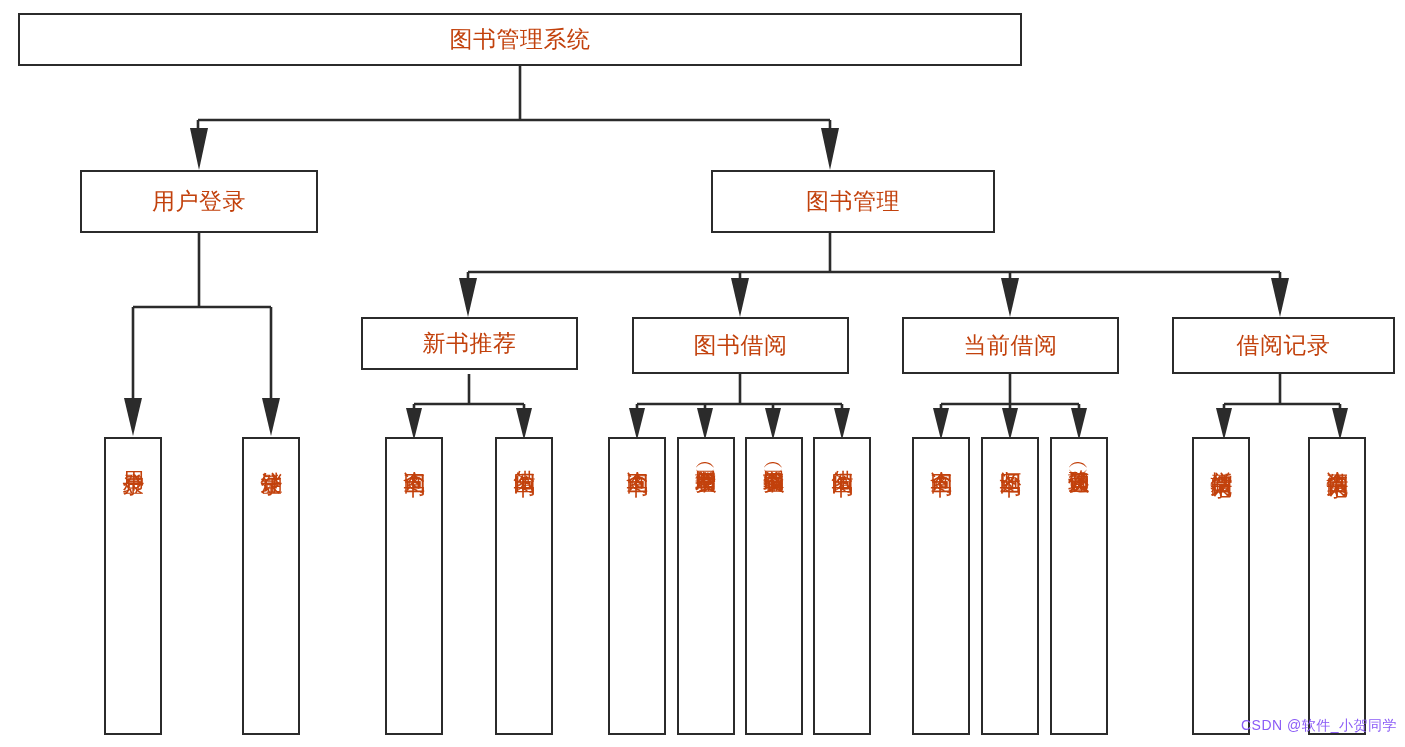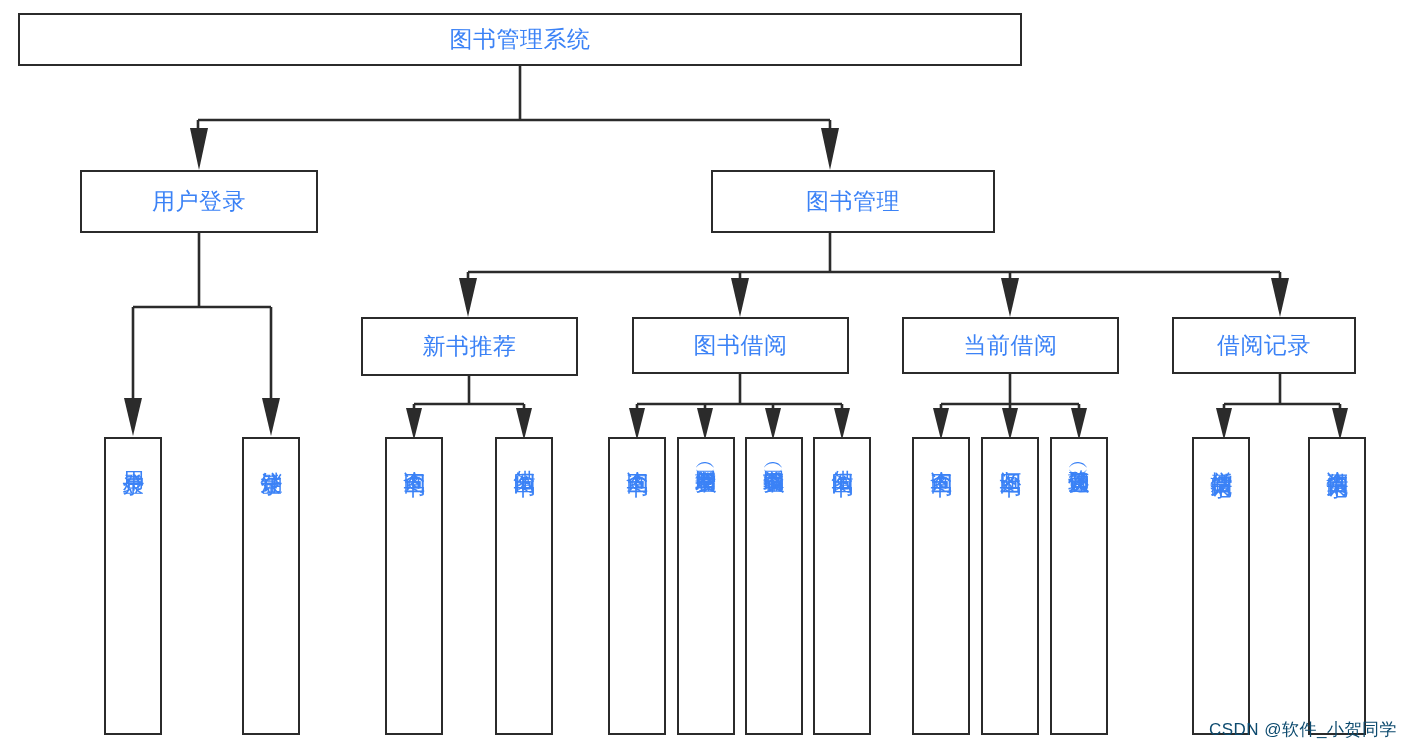--- a/index.html
+++ b/index.html
@@ -26,21 +26,21 @@
     pointer-events: none;
   }
   .node {
     position: absolute;
     box-sizing: border-box;
     background: #ffffff;
     border: 2.5px solid #2b2b2b;
     display: flex;
     align-items: center;
     justify-content: center;
-    color: #3b82f6;
+    color: #c2410c;
   }
   .node.horiz .label {
     font-size: 23px;
     line-height: 1.15;
     letter-spacing: 0.5px;
     white-space: nowrap;
   }
   .node.vert {
     align-items: flex-start;
     justify-content: center;
@@ -55,23 +55,23 @@
     white-space: nowrap;
     text-align: left;
   }
   .node.vert.tall .label {
     font-size: 21px;
     letter-spacing: 0.5px;
   }
   #watermark {
     position: absolute;
     right: 8px;
-    bottom: 6px;
-    font-size: 17px;
-    color: #0c4a6e;
+    bottom: 12px;
+    font-size: 14px;
+    color: #8b5cf6;
     white-space: nowrap;
     letter-spacing: 0.5px;
   }
 </style>
 </head>
 <body>
 
 <div id="canvas">
 
   <svg id="wires" viewBox="0 0 1405 747" width="1405" height="747" xmlns="http://www.w3.org/2000/svg">
@@ -156,30 +156,30 @@
     <span class="label">图书管理系统</span>
   </div>
 
   <div class="node horiz" style="left:80px; top:170px; width:238px; height:63px;">
     <span class="label">用户登录</span>
   </div>
   <div class="node horiz" style="left:711px; top:170px; width:284px; height:63px;">
     <span class="label">图书管理</span>
   </div>
 
-  <div class="node horiz" style="left:361px; top:317px; width:217px; height:59px;">
+  <div class="node horiz" style="left:361px; top:317px; width:217px; height:53px;">
     <span class="label">新书推荐</span>
   </div>
   <div class="node horiz" style="left:632px; top:317px; width:217px; height:57px;">
     <span class="label">图书借阅</span>
   </div>
   <div class="node horiz" style="left:902px; top:317px; width:217px; height:57px;text-align:center;">
     <span class="label">当前借阅</span>
   </div>
-  <div class="node horiz" style="left:1172px; top:317px; width:184px; height:57px;text-align:center;">
+  <div class="node horiz" style="left:1172px; top:317px; width:223px; height:57px;text-align:center;">
     <span class="label">借阅记录</span>
   </div>
 
   <div class="node vert" style="left:104px; top:437px; width:58px; height:298px;">
     <span class="label">用户登录</span>
   </div>
   <div class="node vert" style="left:242px; top:437px; width:58px; height:298px;">
     <span class="label">注销登录</span>
   </div>
 

